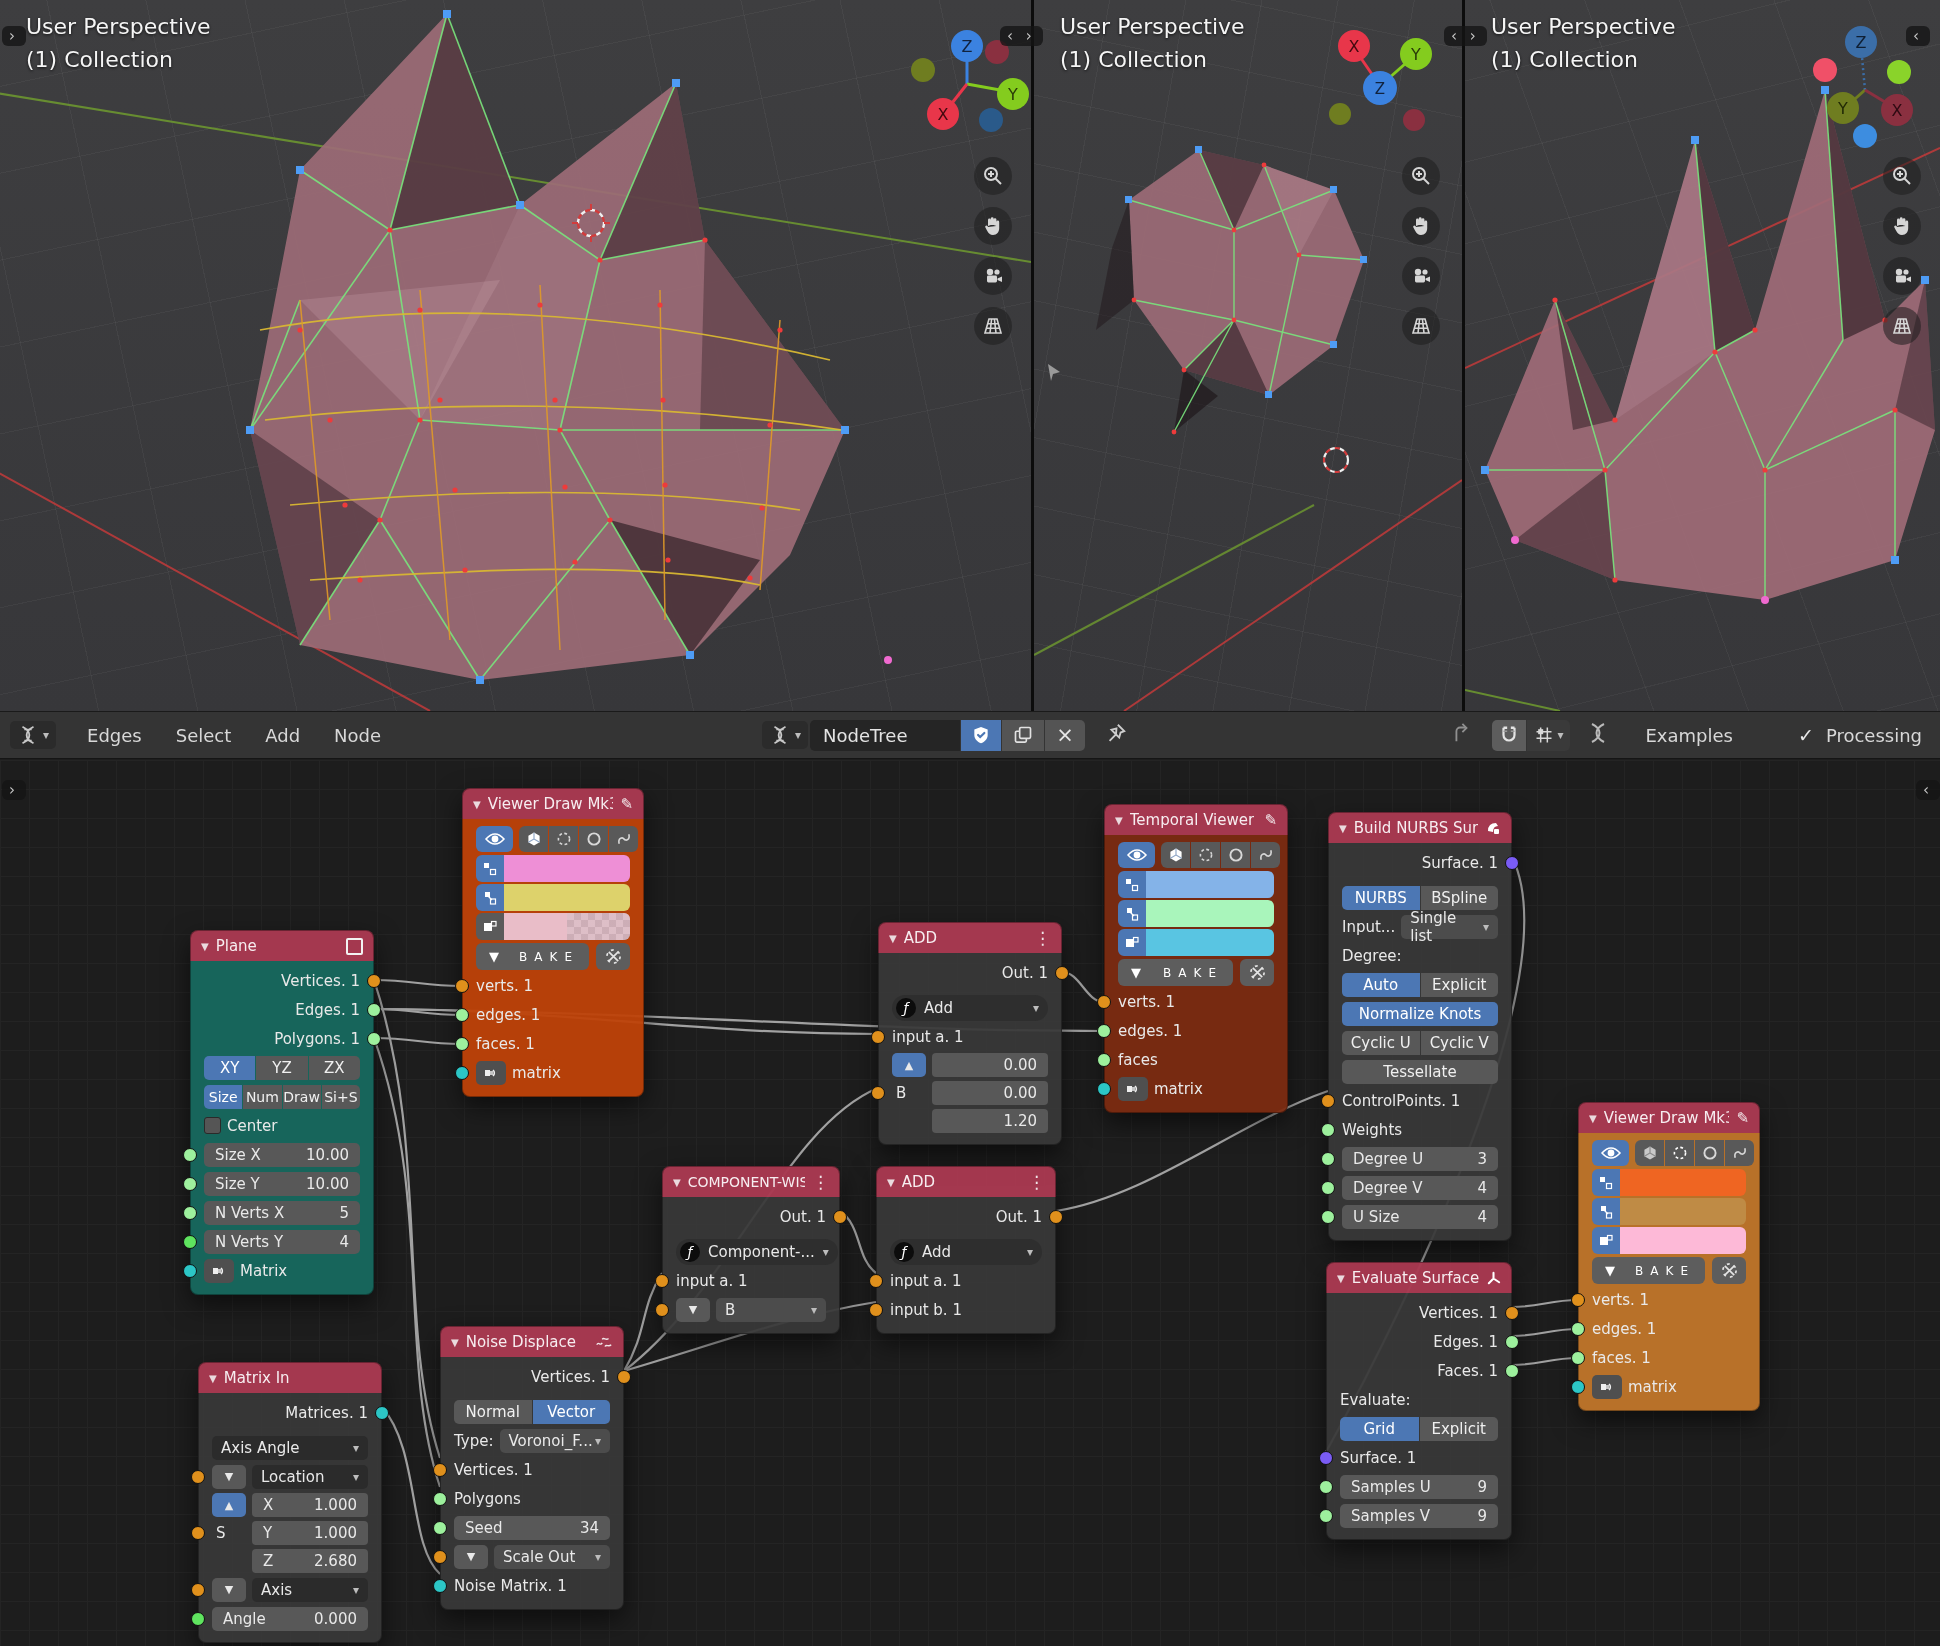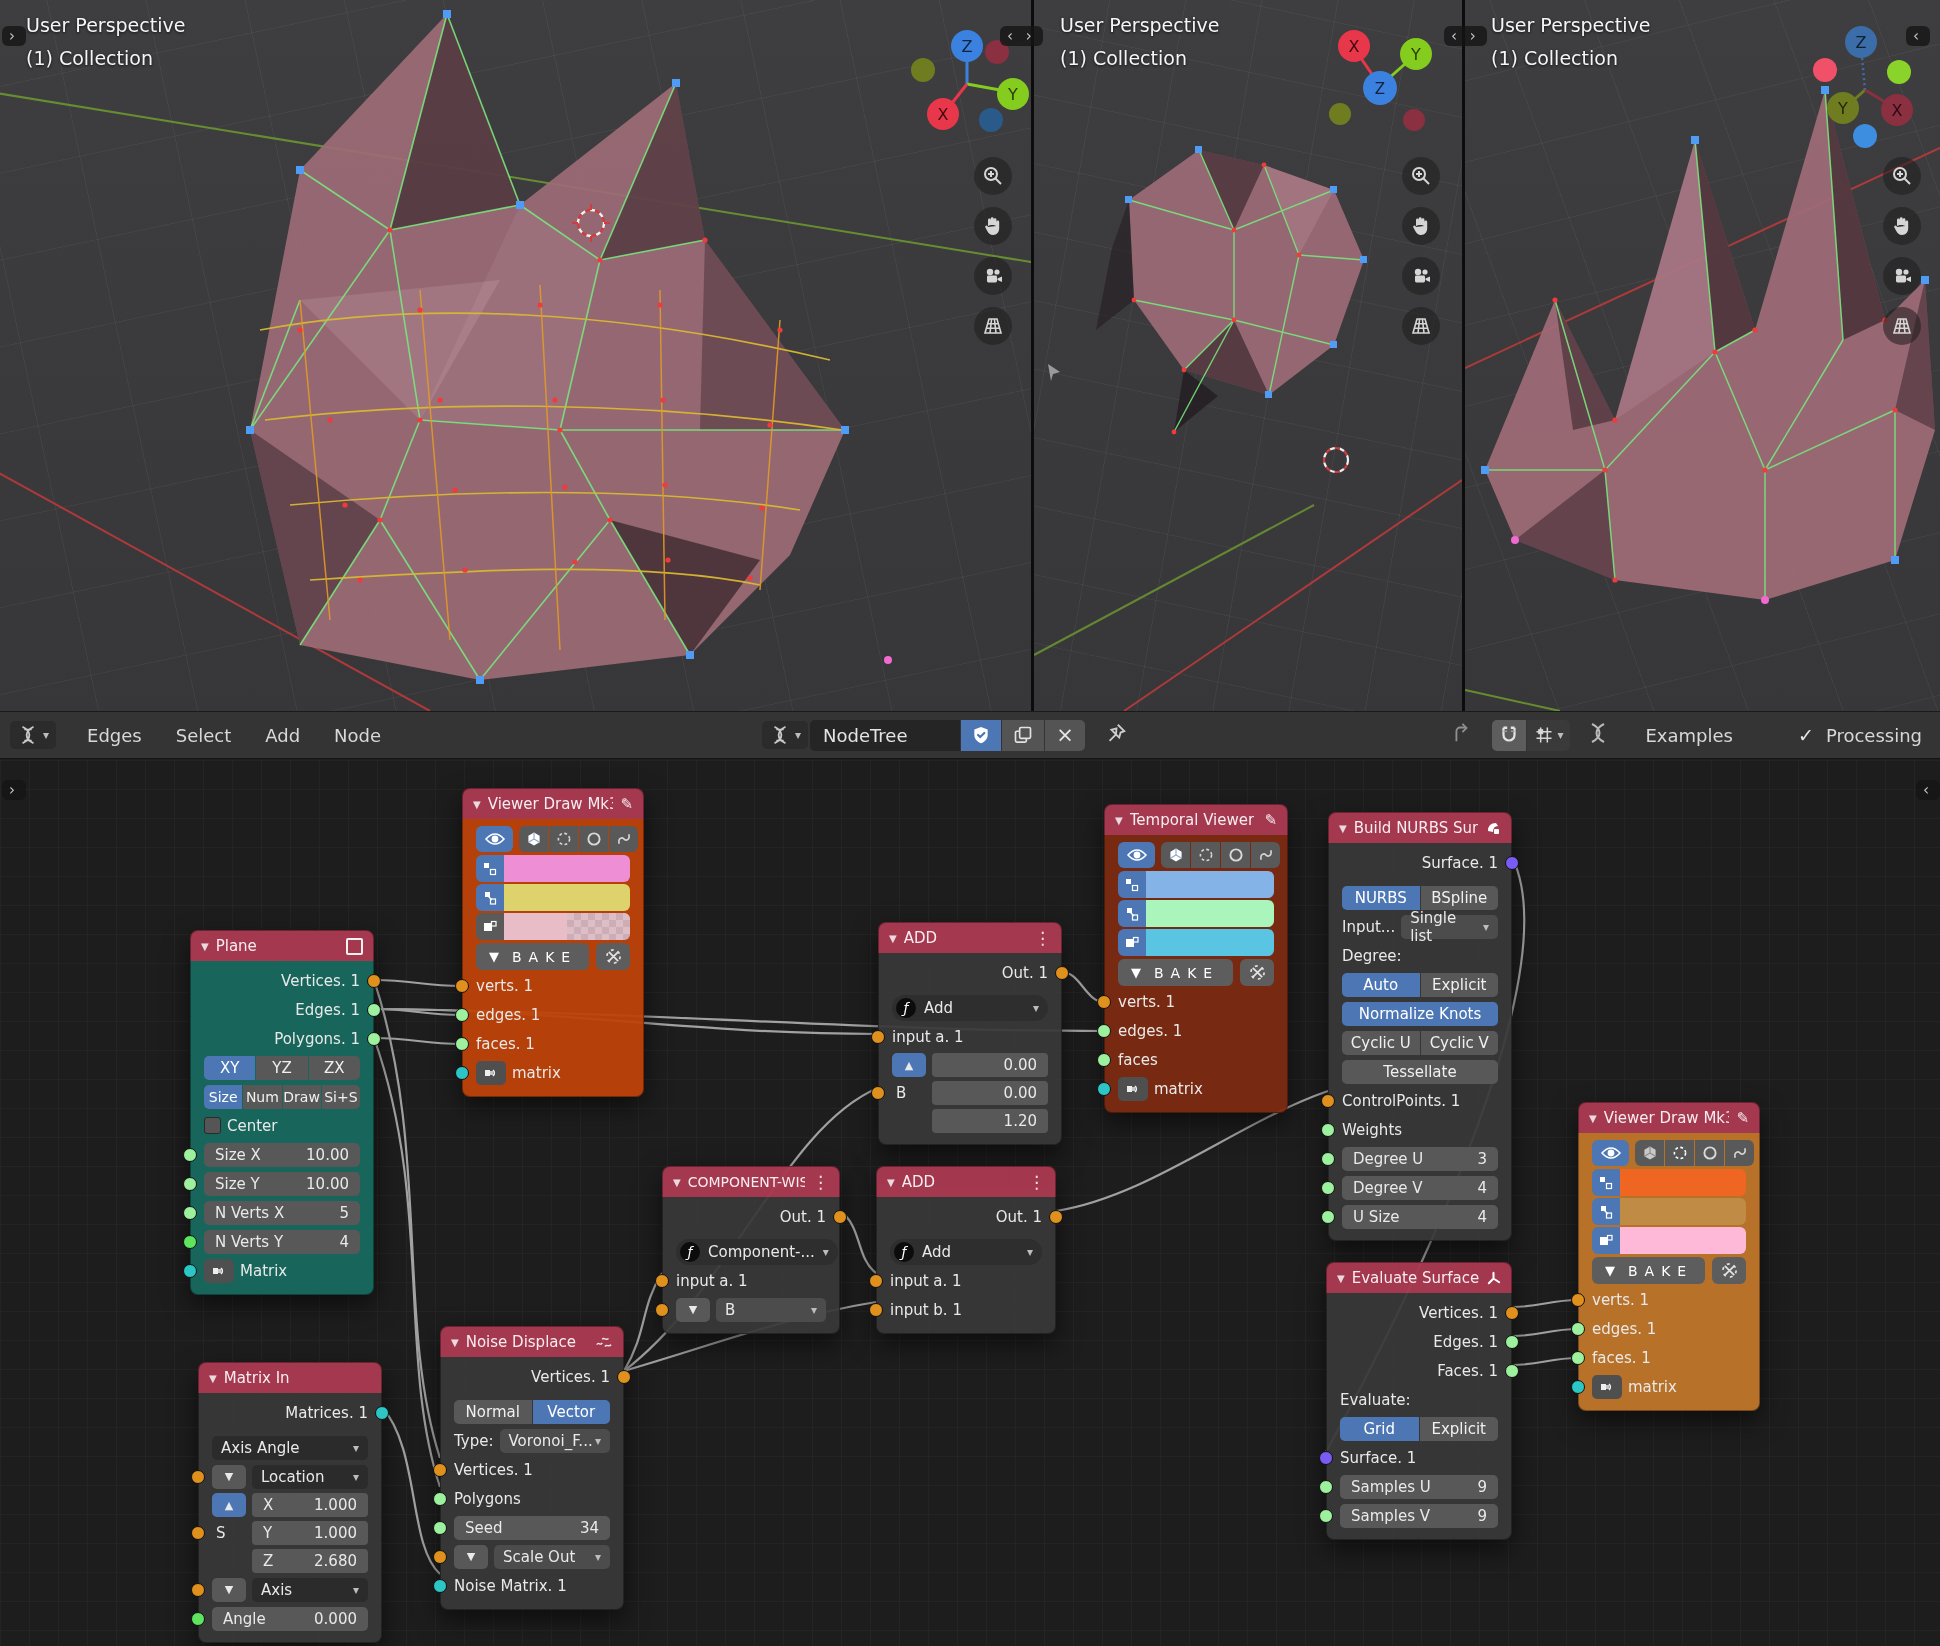--- a/index.html
+++ b/index.html
@@ -5,21 +5,21 @@
   *{margin:0;padding:0;box-sizing:border-box}
   html,body{background:#141414}
   body{font-family:"DejaVu Sans",sans-serif}
   .screen{position:relative;width:1940px;height:1646px;overflow:hidden;background:#1d1d1d}
 
   
   .vp{position:absolute;top:0;height:711px;overflow:hidden;background:
       repeating-linear-gradient(78deg,transparent 0 96px,rgba(255,255,255,.045) 96px 97px),
       repeating-linear-gradient(168deg,transparent 0 84px,rgba(255,255,255,.04) 84px 85px),
       linear-gradient(#3e3e40,#37373a)}
-  .vp-label{position:absolute;left:26px;color:#fff;font-size:19px;text-shadow:0 1px 3px rgba(0,0,0,.8);opacity:.95}
+  .vp-label{position:absolute;left:26px;color:#fff;font-size:22px;text-shadow:0 1px 3px rgba(0,0,0,.8);opacity:.95}
   .vp-label.l2{top:47px}
   .vp-label.l1{top:14px}
   .scene{position:absolute;left:0;top:0}
   .vdiv{position:absolute;top:0;width:3px;height:711px;background:#0c0c0c}
   .nav-btn{position:absolute;width:38px;height:38px;border-radius:50%;background:rgba(30,30,30,.55);display:flex;align-items:center;justify-content:center}
   .gizmo{position:absolute}
   .join{position:absolute;background:rgba(20,20,20,.78);color:#c9c9c9;font-size:15px;border-radius:6px;padding:1px 7px;letter-spacing:4px}
 
   
   .editor-header{position:absolute;top:711px;left:0;width:1940px;height:48px;background:#343434;
@@ -78,21 +78,21 @@
   .dd{background:#4c4c4c;border-radius:5px;height:24px;flex:1;display:flex;align-items:center;justify-content:space-between;padding:0 9px}
   .dd.dark{background:#2b2b2b}
   .fn{background:#2e2e2e;border-radius:13px;height:26px;flex:1;display:flex;align-items:center;gap:8px;padding:0 9px 0 4px}
   .fcirc{width:20px;height:20px;border-radius:50%;background:#0c0c0c;color:#fff;display:flex;align-items:center;justify-content:center;font-style:italic;font-size:14px}
   .sqbtn{width:34px;height:24px;border-radius:5px;background:#585858;display:flex;align-items:center;justify-content:center;flex:none}
   .sqbtn.blue{background:#4c77b4}
   .vfield{background:#585858;border-radius:4px;height:24px;flex:1;display:flex;align-items:center;justify-content:space-between;padding:0 11px}
   .checkbox{width:17px;height:17px;background:#555;border-radius:3px;border:1px solid #2a2a2a}
   .bake{flex:1;background:#5d5d5d;border-radius:6px;height:27px;display:flex;align-items:center;color:#fff}
   .bake .btri{width:36px;text-align:center;font-size:13px}
-  .bake .blbl{flex:1;text-align:left;letter-spacing:7px;font-size:14px;padding-right:10px}
+  .bake .blbl{flex:1;text-align:right;letter-spacing:7px;font-size:12px;padding-right:10px}
   .selbtn{width:34px;height:27px;background:#5d5d5d;border-radius:6px;display:flex;align-items:center;justify-content:center;flex:none}
   .eyebtn{width:37px;height:26px;background:#4c77b4;border-radius:6px;display:flex;align-items:center;justify-content:center;flex:none}
   .tgl{display:flex;gap:1px;margin-left:auto}
   .tgl .t{width:29px;height:26px;background:#595959;display:flex;align-items:center;justify-content:center}
   .tgl .t:first-child{border-radius:6px 0 0 6px}
   .tgl .t:last-child{border-radius:0 6px 6px 0}
   .swrow{display:flex;height:27px;margin:2px 13px;border-radius:6px;overflow:hidden}
   .swicon{width:28px;background:#4c77b4;display:flex;align-items:center;justify-content:center;flex:none}
   .swicon.gray{background:#5a5a5a}
   .swcol{flex:1}

